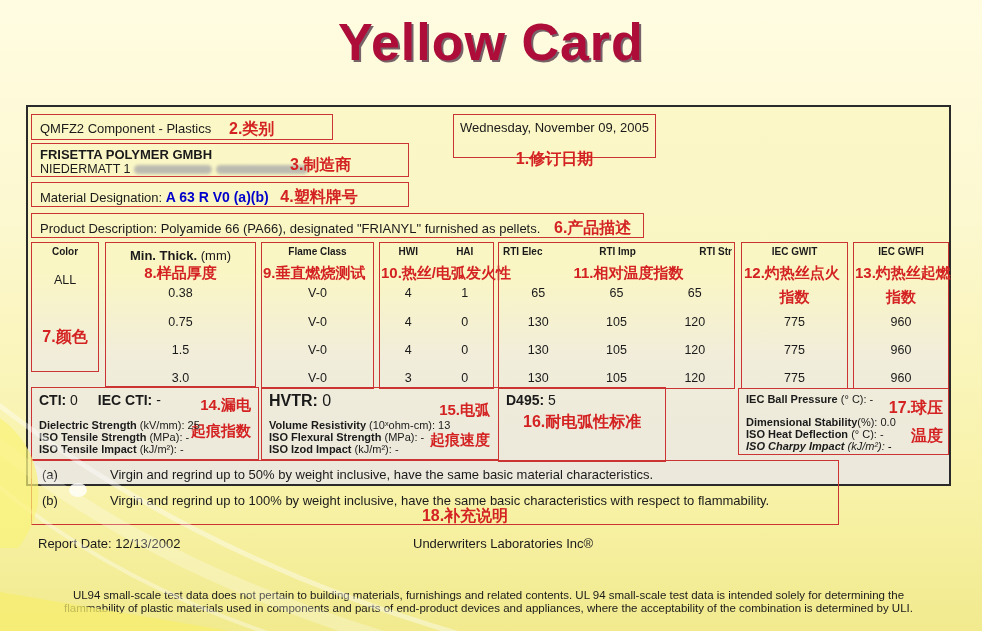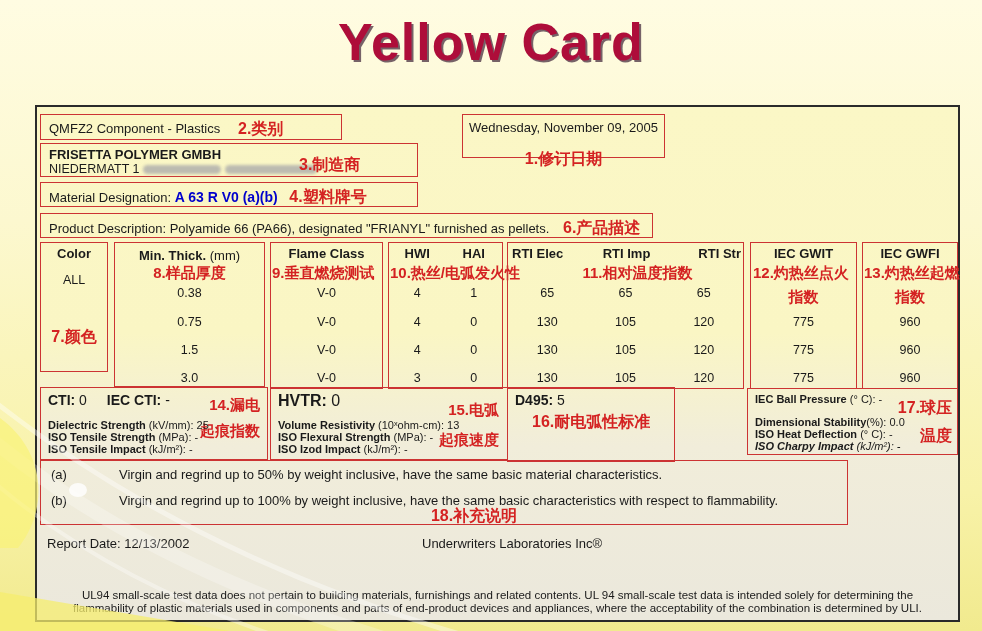--- a/index.html
+++ b/index.html
@@ -2,29 +2,29 @@
 <html><head>
 <meta charset="utf-8">
 <style>
   html,body{margin:0;padding:0;}
   .page{position:relative;width:982px;height:631px;overflow:hidden;
     font-family:"Liberation Sans",sans-serif;color:#1a1a1a;
     background:linear-gradient(180deg,#fffce2 0%,#fcf8cf 35%,#f8f2a8 78%,#f1ea8e 100%);}
   .title{position:absolute;top:12px;left:0;width:100%;text-align:center;
     font-size:52px;font-weight:bold;color:#ae0d3a;letter-spacing:1px;
     text-shadow:2px 2px 0 rgba(45,15,40,.65);}
-  .doc{position:absolute;left:35px;top:105px;width:925px;height:517px;box-sizing:border-box;
+  .doc{position:absolute;left:26px;top:105px;width:925px;height:381px;box-sizing:border-box;
     border:2px solid #2a2a2a;
     background:linear-gradient(180deg,#fbf7c6 0%,#faf6c4 44%,#f1edda 66%,#ebe8dc 100%);}
   .rbox{position:absolute;border:1px solid #cc3333;box-sizing:border-box;}
   .note{color:#d42222;font-weight:bold;white-space:nowrap;line-height:1;}
   .n15{font-size:15px;}
   .n16{font-size:16px;}
   .abs{position:absolute;line-height:1;}
-  .hdr{font-weight:bold;font-size:13px;}
+  .hdr{font-weight:bold;font-size:10px;}
   .cell{position:absolute;left:0;right:0;text-align:center;line-height:1;}
   .val{font-size:12.5px;}
   .flex3{display:flex;}
   .flex3>span{flex:1;text-align:center;}
   .small{font-size:11px;white-space:nowrap;}
   .small b{font-size:11px;}
   .smudge{display:inline-block;height:9px;border-radius:5px;background:#bcbbb0;
     filter:blur(1.5px);vertical-align:middle;}
   .blue{color:#0000cc;font-weight:bold;font-size:14px;}
   svg.deco{position:absolute;left:0;top:0;z-index:3;pointer-events:none;}

